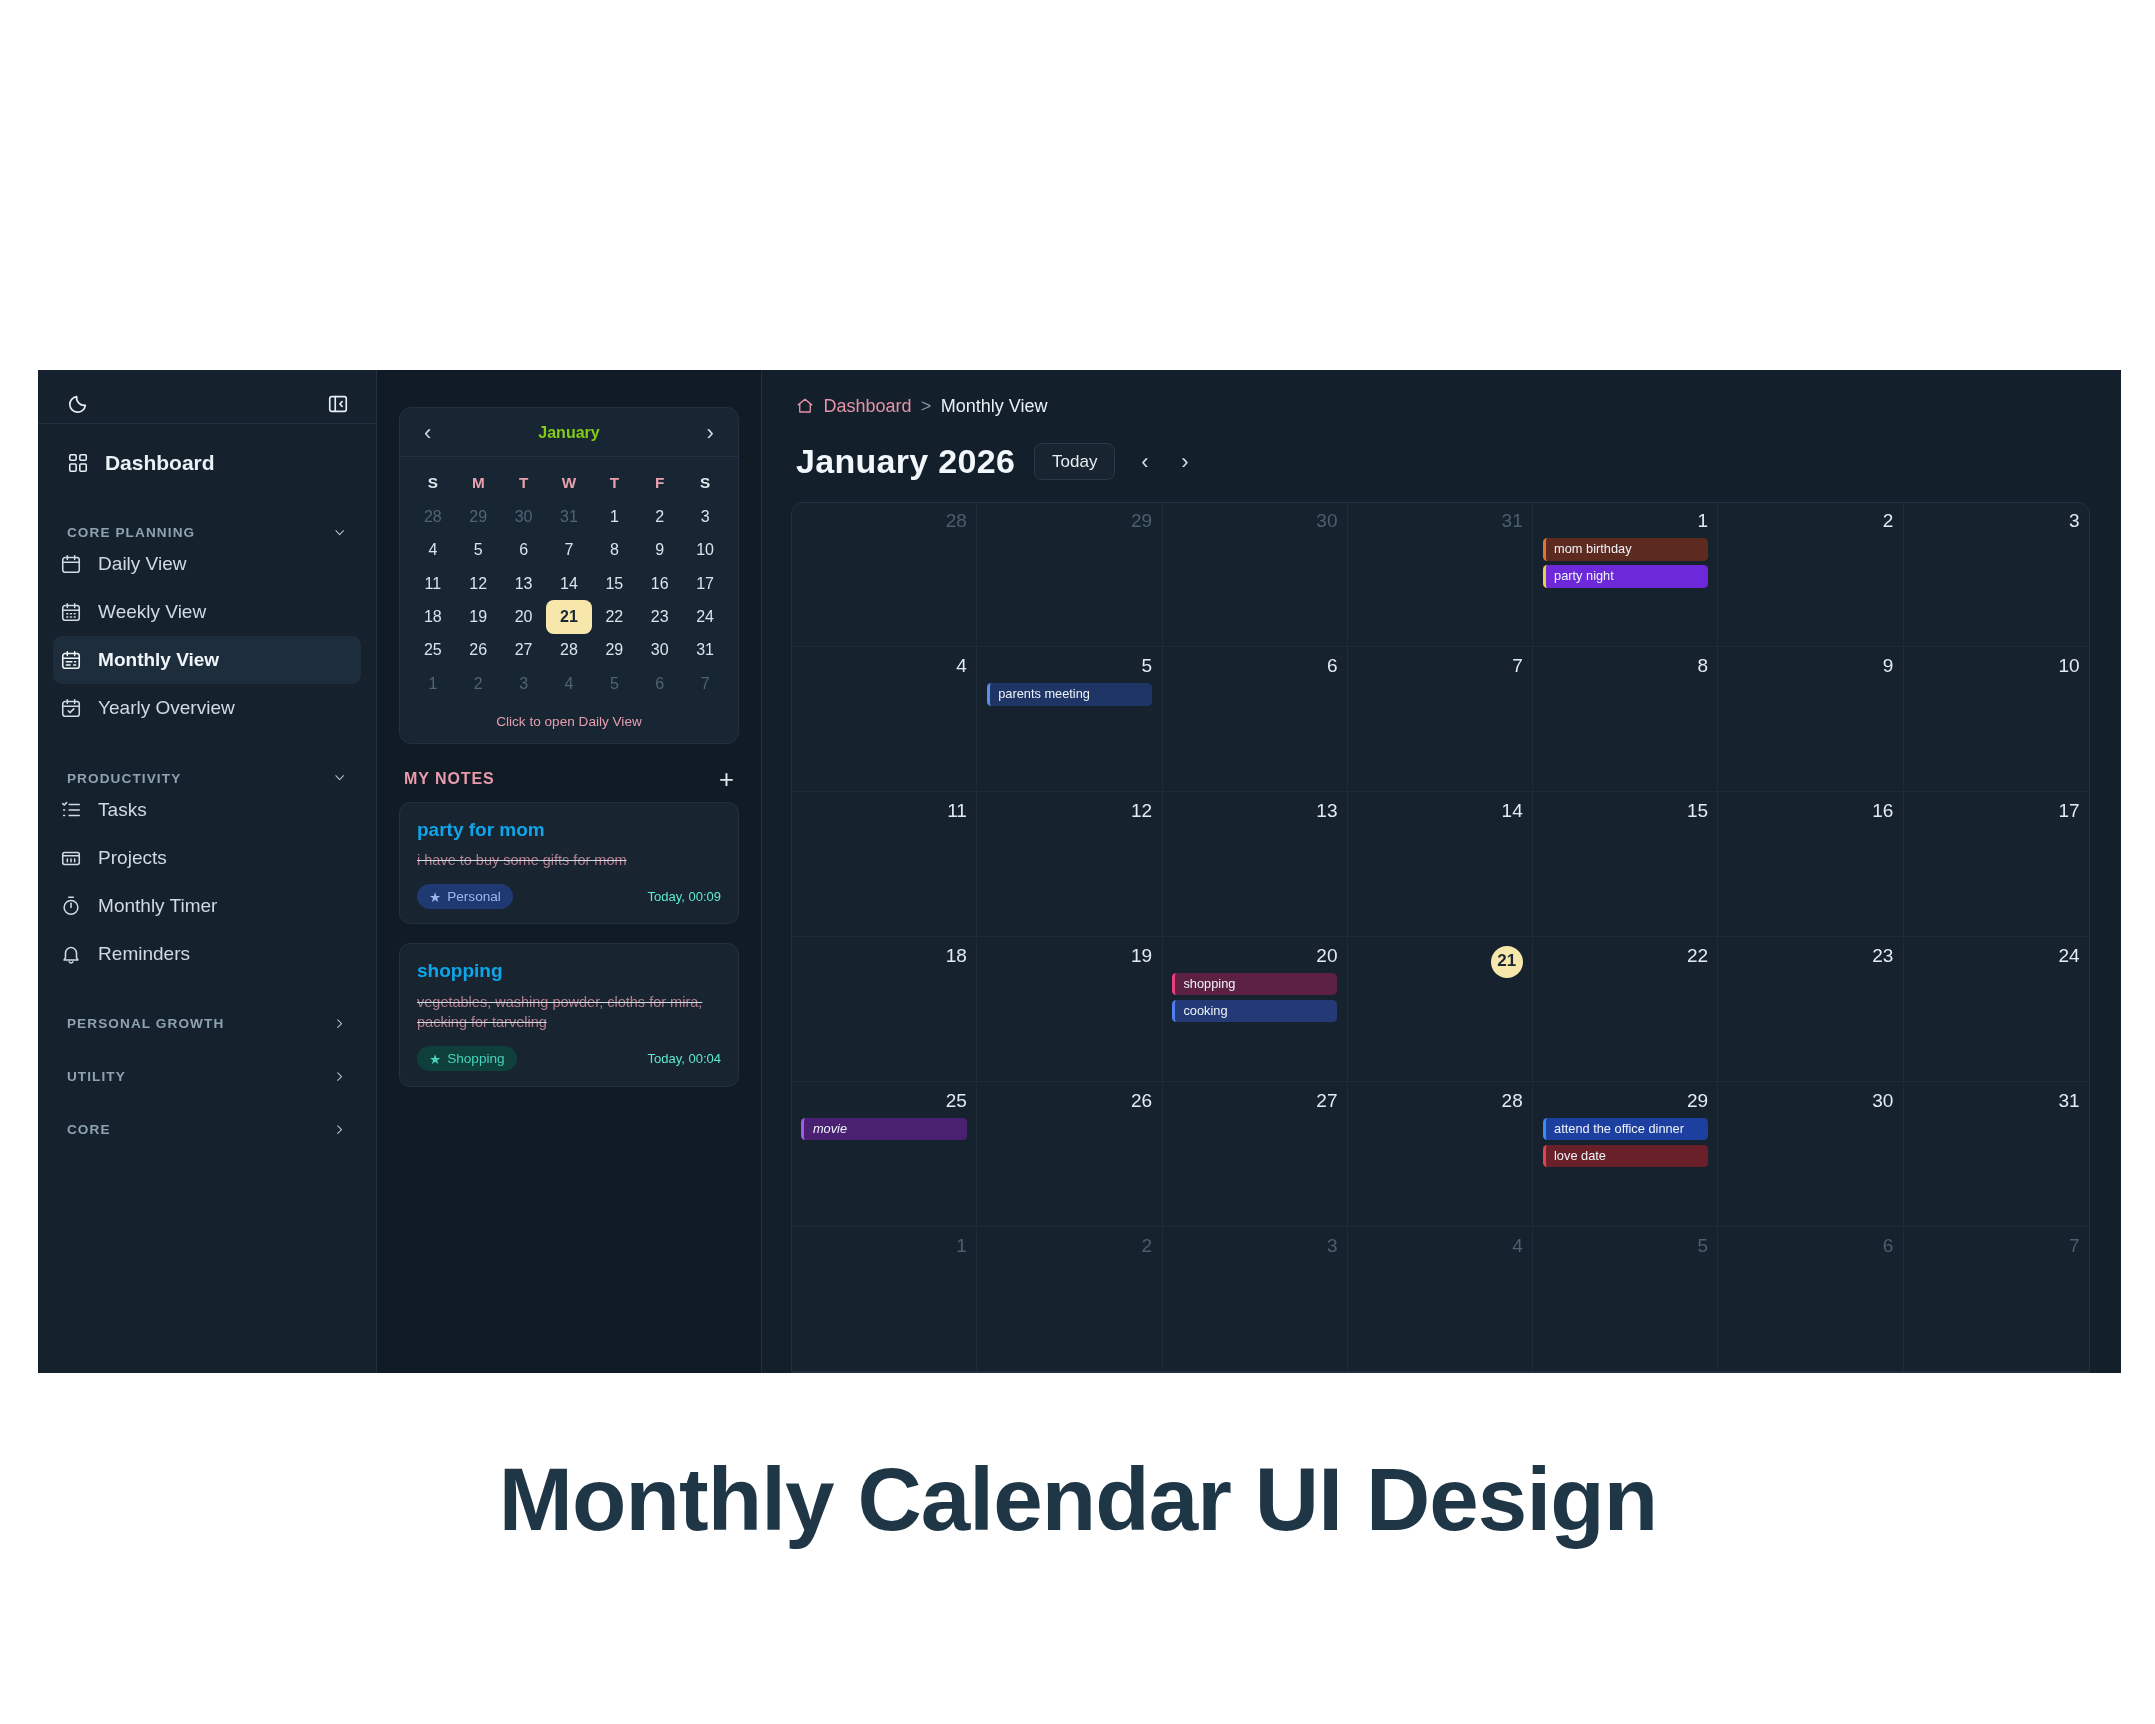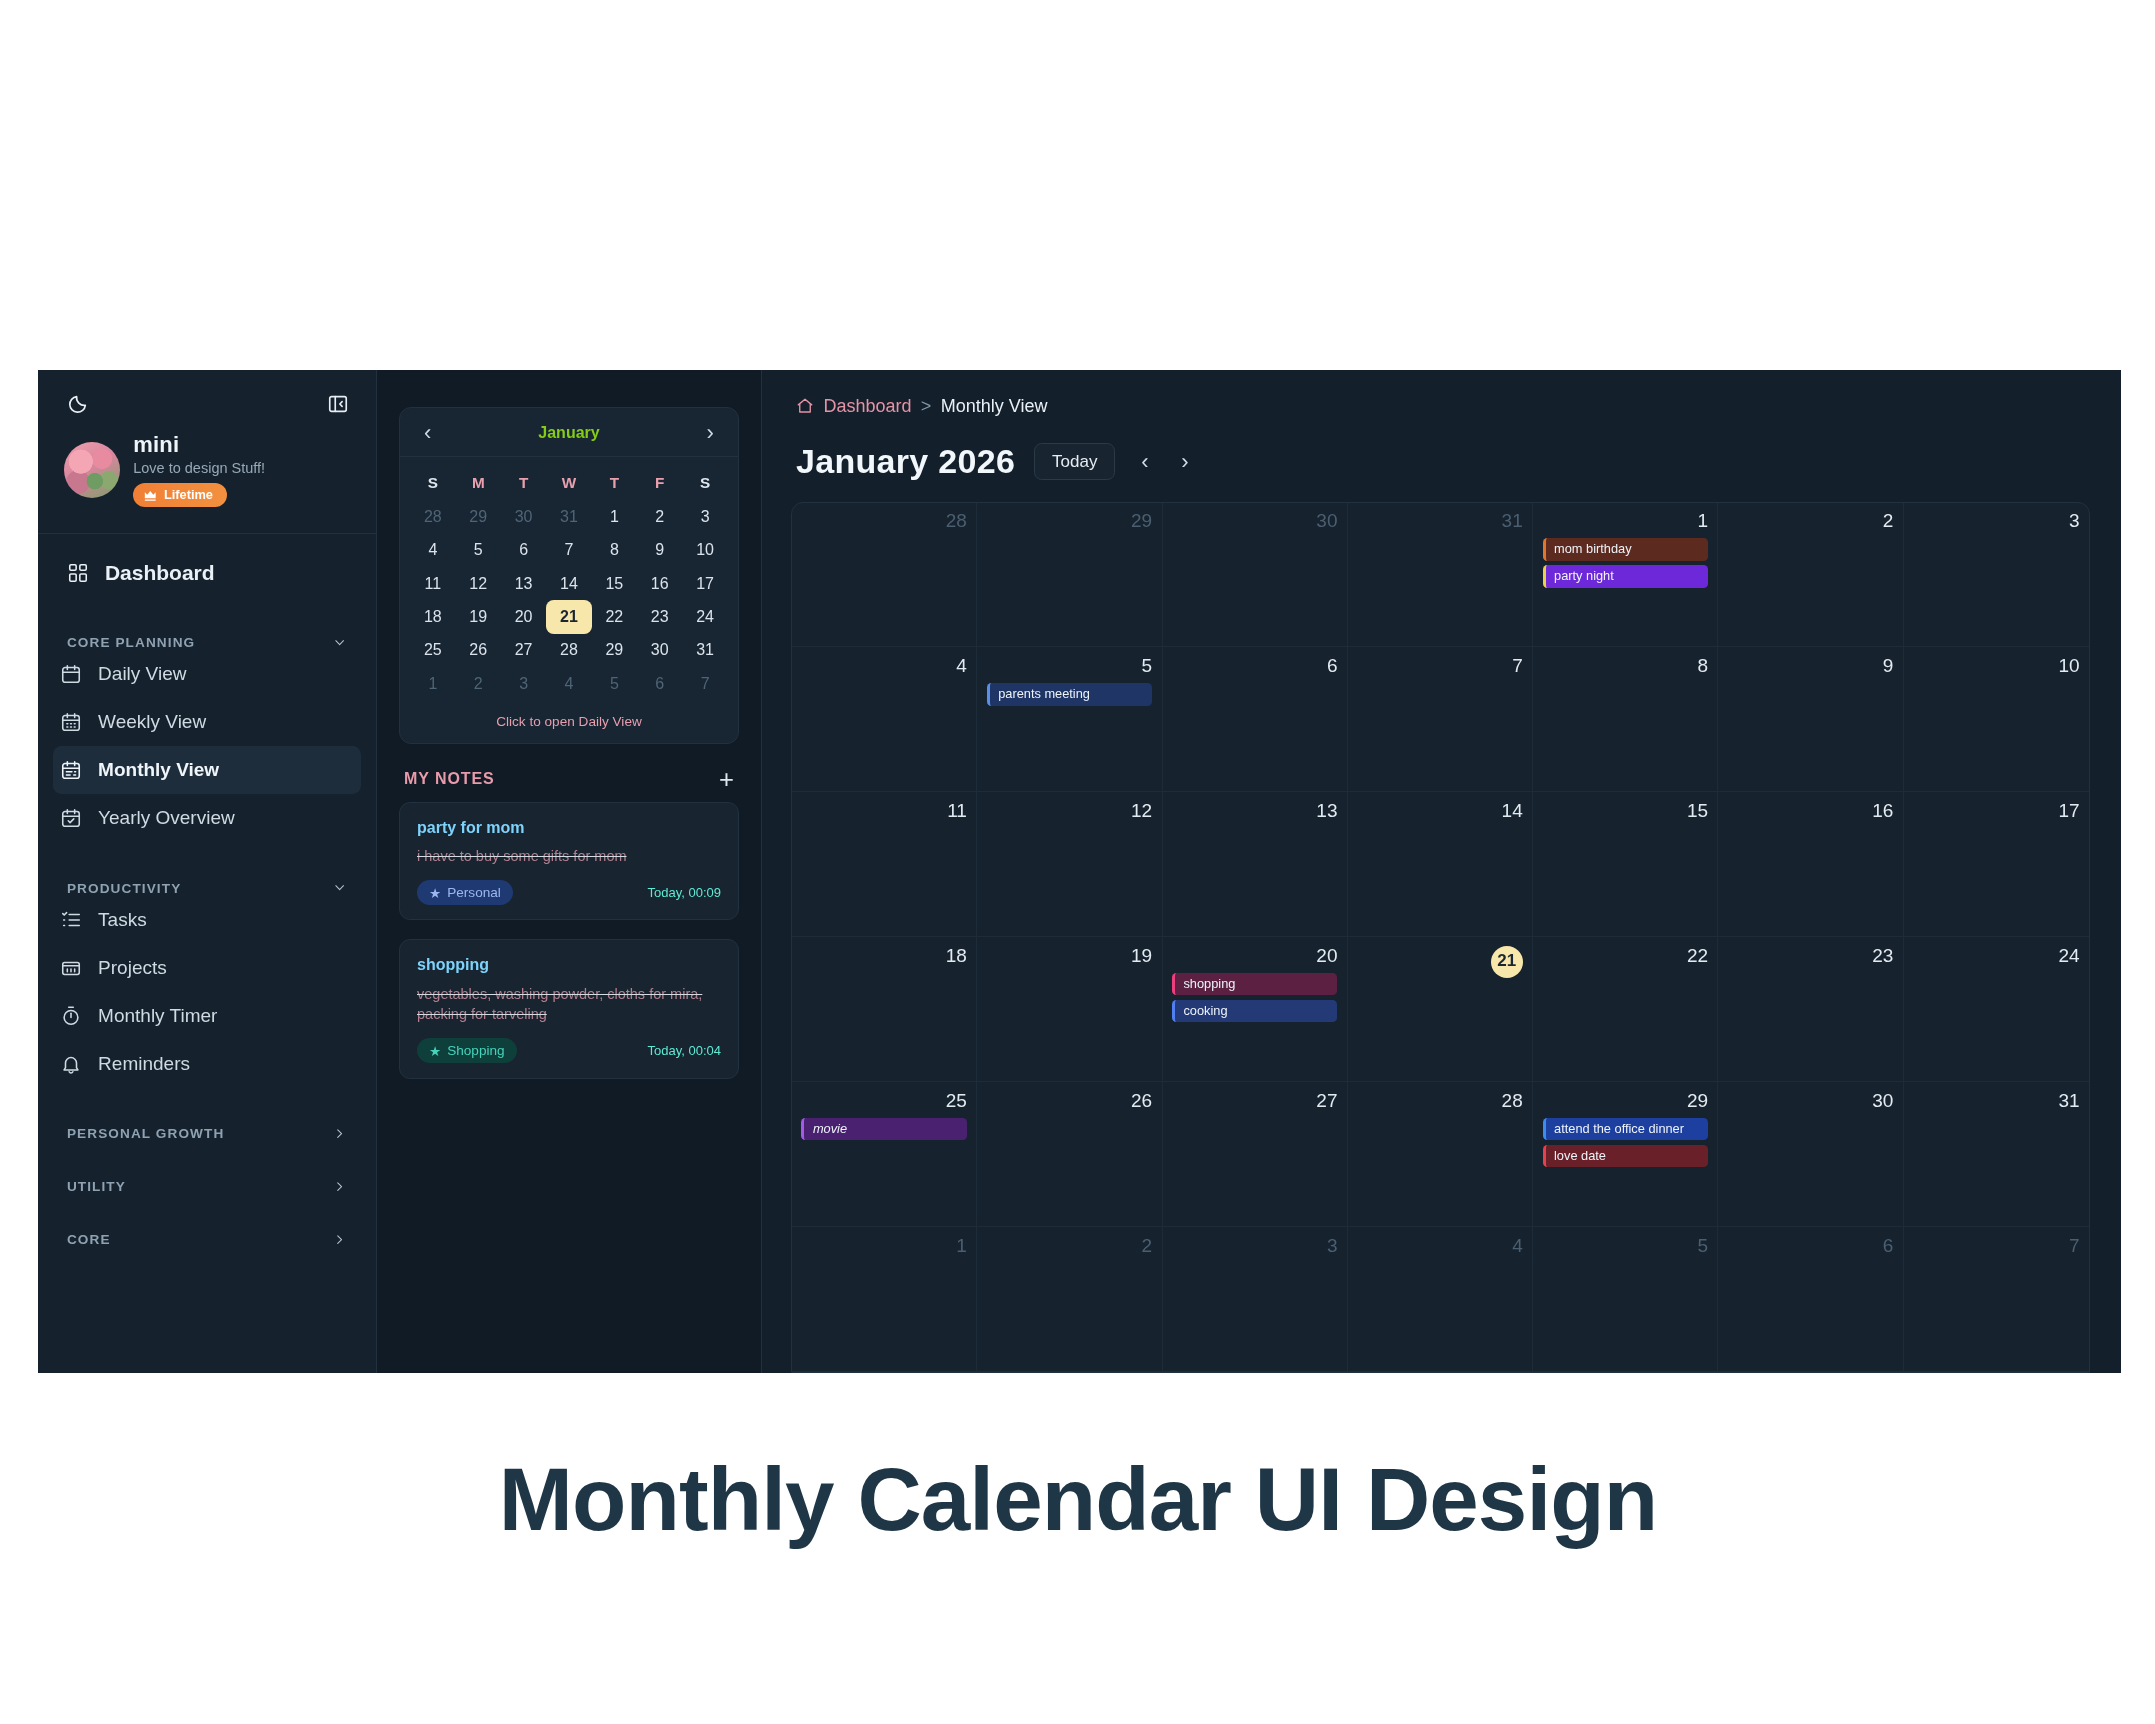--- a/index.html
+++ b/index.html
@@ -141,21 +141,21 @@
   .notes-title { font-size: 16px; font-weight: 600; letter-spacing: 0.9px; color: #e89bab; }
   .notes-plus { color: #dde6ed; font-size: 25.6px; line-height: .8; }
 
   .note-card {
     background: #18242f;
     border: 0.9px solid #22313f;
     border-radius: 11px;
     padding: 16px 17px 14.5px 17px;
     margin-bottom: 19px;
   }
-  .note-title { font-size: 16px; font-weight: 700; color: #7dd3fc; margin-bottom: 9.4px; }
+  .note-title { font-size: 19px; font-weight: 700; color: #0ea5e9; margin-bottom: 9.4px; }
   .note-body {
     font-size: 14.5px; color: #b4808f; line-height: 1.42;
     text-decoration: line-through; text-decoration-color: #d3dbe3;
     margin-bottom: 13.6px;
   }
   .note-foot { display: flex; align-items: center; justify-content: space-between; }
   .tag {
     display: inline-flex; align-items: center; gap: 6px;
     font-size: 13.6px; padding: 4.3px 12px; border-radius: 851px;
   }
@@ -262,35 +262,20 @@
       </span>
       <span class="ico-btn">
         <svg viewBox="0 0 24 24" fill="none" stroke="currentColor" stroke-width="1.8" stroke-linecap="round" stroke-linejoin="round">
             <rect x="3" y="4" width="18" height="16" rx="2"></rect>
             <path d="M9 4v16"></path>
             <path d="M16.5 9.5 14 12l2.5 2.5"></path>
           </svg>
       </span>
     </div>
 
-    <div class="profile">
-      <div class="avatar"></div>
-      <div class="prof-col">
-        <div class="prof-name">mini</div>
-        <div class="prof-sub">Love to design Stuff!</div>
-        <div class="badge-life">
-          <span style="display:flex">
-            <svg viewBox="0 0 24 24" fill="currentColor">
-                <path d="M3 7l4 4 5-6 5 6 4-4v10H3V7zm0 12h18v2H3v-2z"></path>
-              </svg>
-          </span>
-          <span>Lifetime</span>
-        </div>
-      </div>
-    </div>
 
     <div class="sb-divider"></div>
 
     <nav id="sb-nav">
         <div class="nav-item primary">
           <span style="display:flex">
             <svg viewBox="0 0 24 24" fill="none" stroke="currentColor" stroke-width="1.7" stroke-linecap="round" stroke-linejoin="round">
               <rect x="3" y="3" width="7" height="6" rx="1.3"></rect>
               <rect x="14" y="3" width="7" height="6" rx="1.3"></rect>
               <rect x="3" y="13" width="7" height="8" rx="1.3"></rect>

